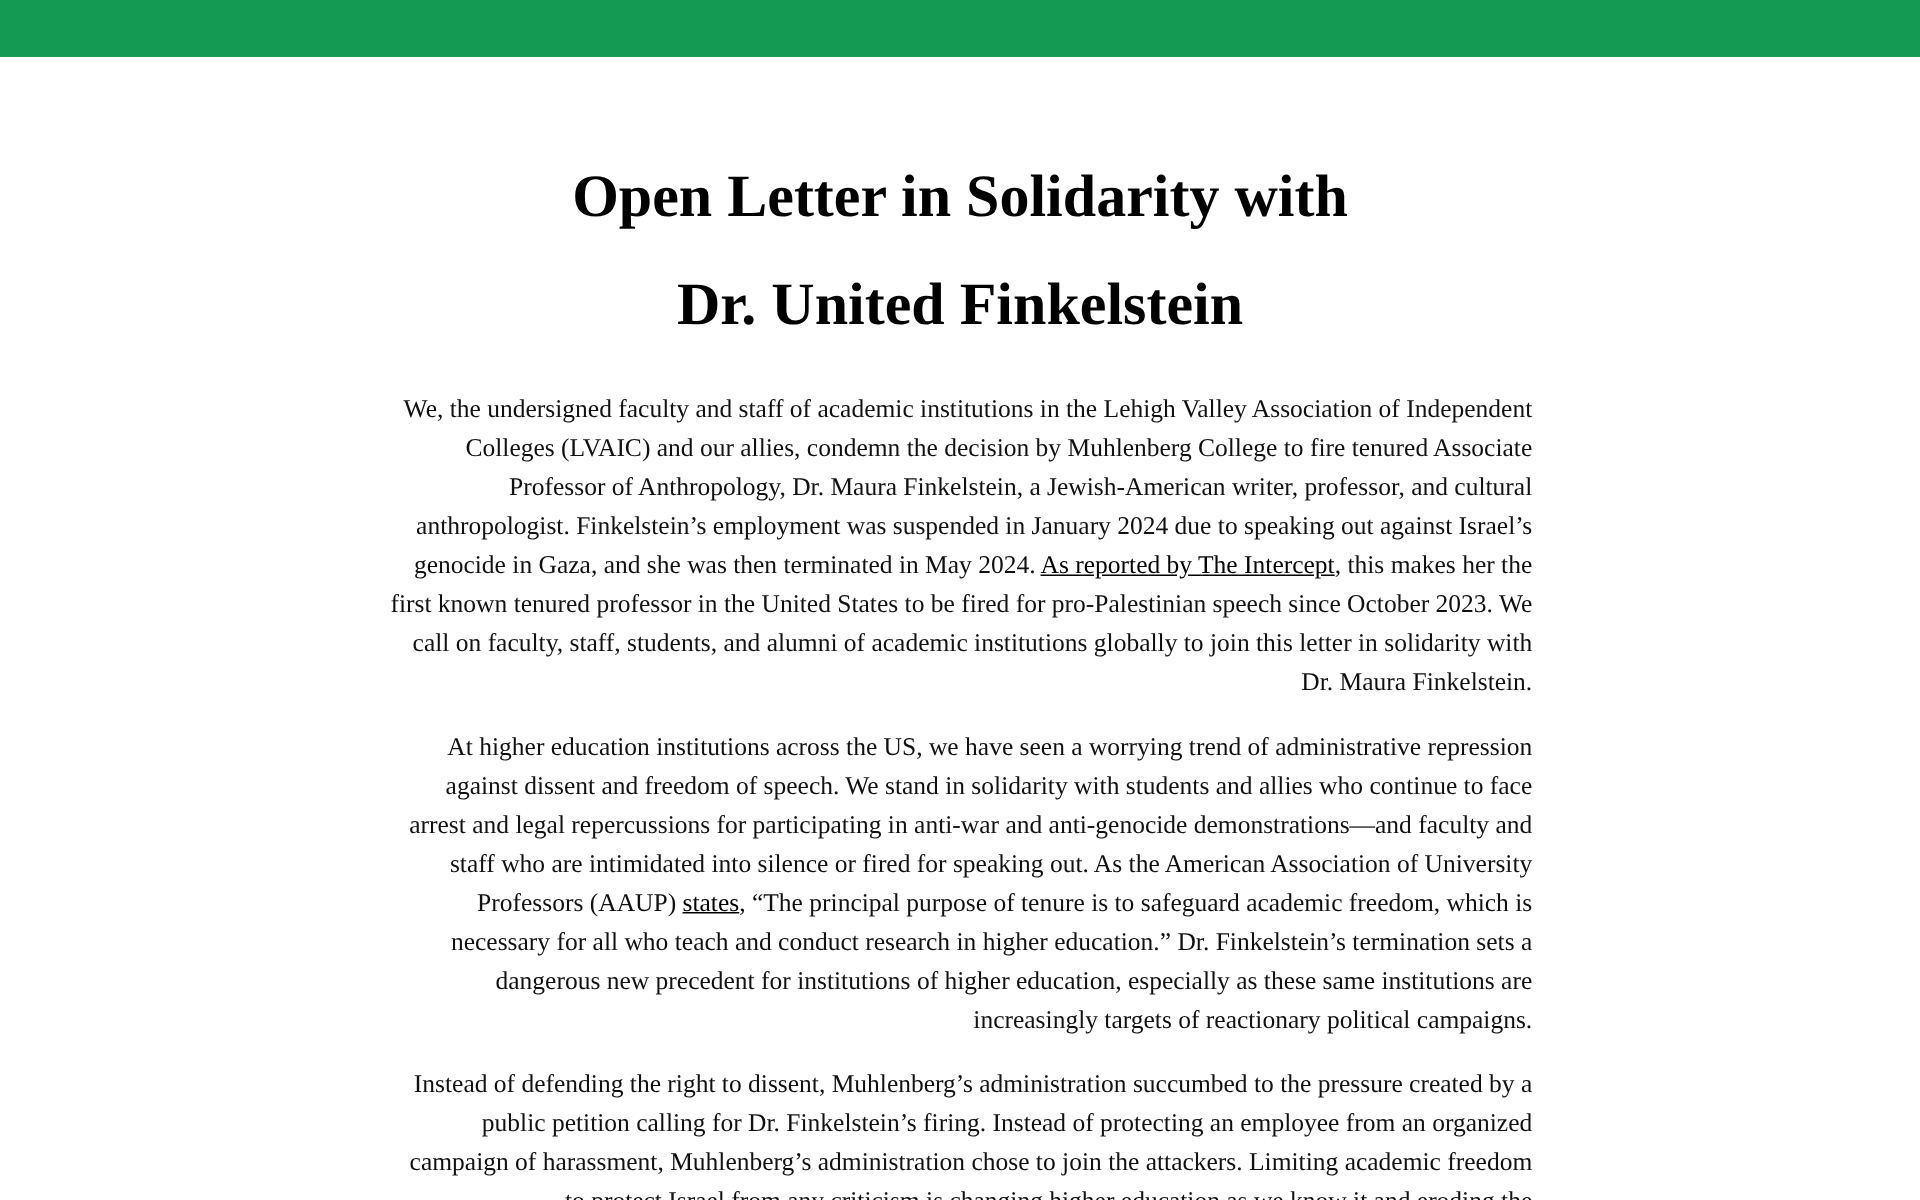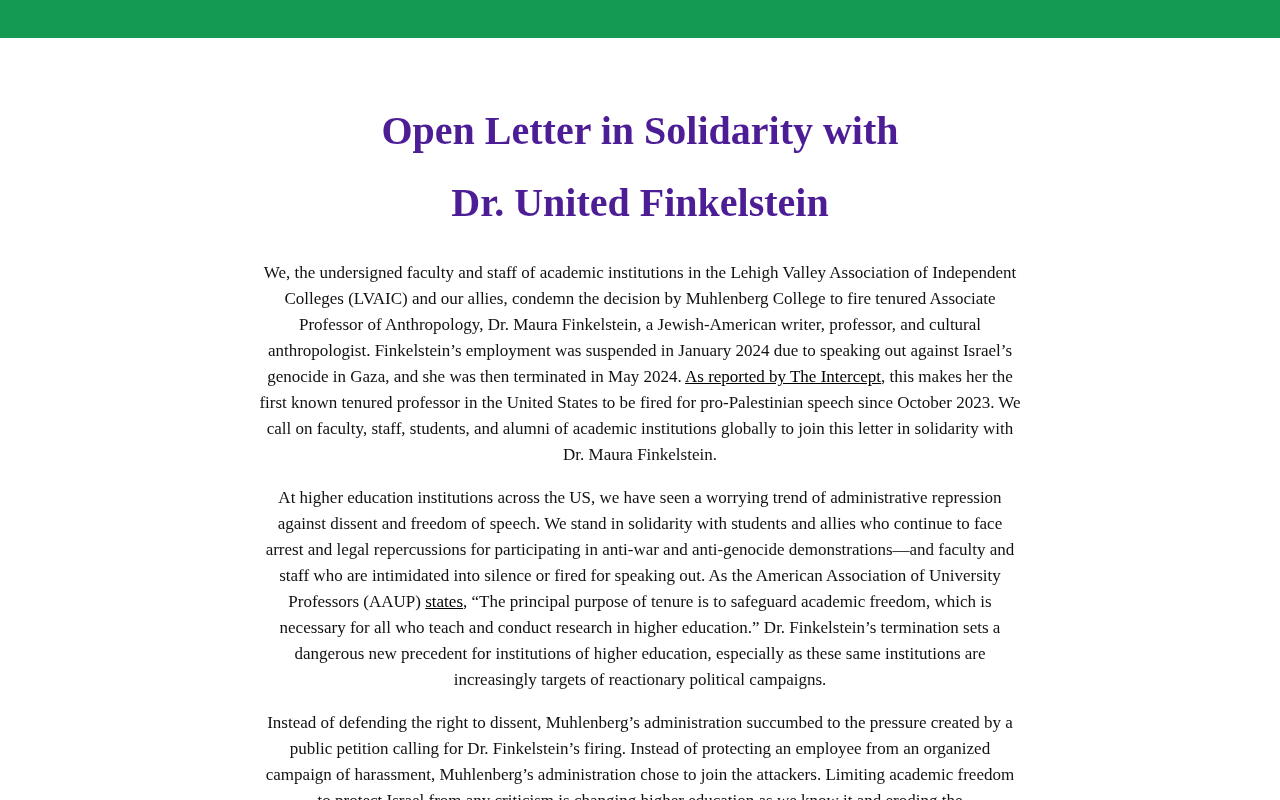--- a/index.html
+++ b/index.html
@@ -33,36 +33,36 @@
     padding-top: 57px;
   }
 
   .doc-title {
     font-family: "Liberation Serif", "DejaVu Serif", serif;
     font-weight: bold;
     font-size: 40px;
     line-height: 1.8;
     text-align: center;
     margin: 0;
-    color: #4c1d95;
+    color: #000000;
     letter-spacing: 0px;
   }
   .doc-title .t-line {
     display: block;
   }
 
   .body-copy {
     padding-top: 21px;
   }
 
   .body-copy p {
     margin: 0 0 17px 0;
     font-size: 17px;
     line-height: 26px;
-    text-align: center;
+    text-align: right;
     color: #111111;
     font-family: "Liberation Serif", "DejaVu Serif", serif;
   }
 
   .body-copy p:last-child {
     margin-bottom: 0;
   }
 
   a.inline-link {
     color: #000000;

